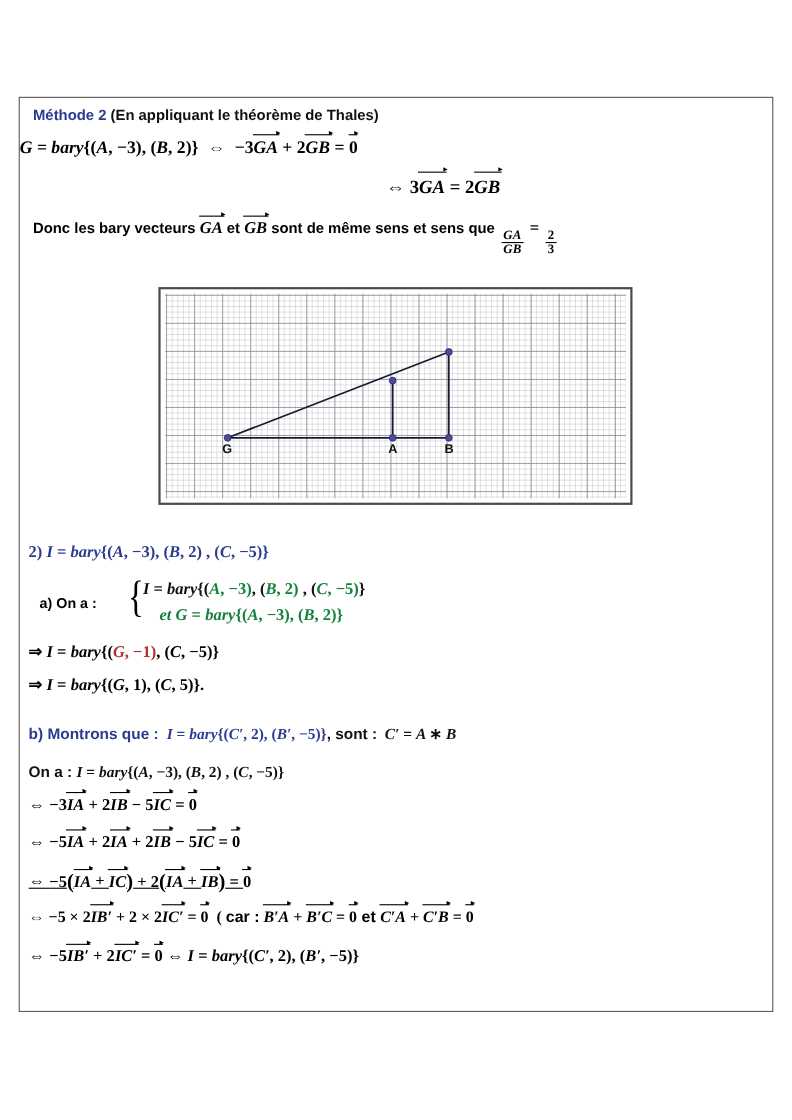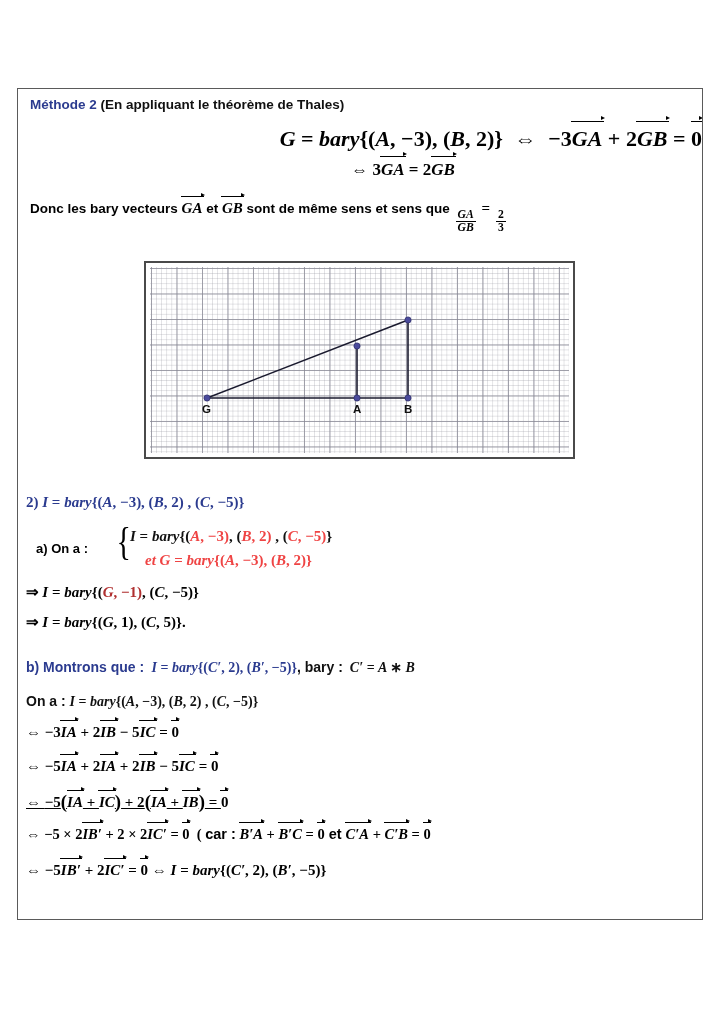--- a/index.html
+++ b/index.html
@@ -23,21 +23,21 @@
     height: 832px;
     border: 1.5px solid #5a5a5a;
     box-sizing: border-box;
     background: #ffffff;
     overflow: hidden;
   }
 
   
   .blue   { color: #2b3b8f; }
   .red    { color: #b03030; }
-  .maroon { color: #ef4444; }
+  .maroon { color: #15803d; }
   .black  { color: #111111; }
   .mi {                       
     font-family: "Liberation Serif", serif;
     font-style: italic;
     font-weight: bold;
   }
   .mr {                       
     font-family: "Liberation Serif", serif;
     font-weight: bold;
     font-style: normal;
@@ -97,21 +97,21 @@
     line-height: 0.82;
     vertical-align: middle;
     font-weight: normal;
     transform: scaleX(0.75);
   }
 
   
   .line { position: absolute; white-space: nowrap; }
 
   #heading      { left: 12px;  top: 8px;   font-size: 13.5px; font-weight: bold; }
-  #eq-bary-1    { left: 0;     top: 36px;  width: 100%; text-align: right; font-size: 22px; }
+  #eq-bary-1    { left: 0;     top: 36px;  width: 100%; text-align: left; font-size: 16px; }
   #eq-bary-2    { left: 0;     top: 70px;  width: 100%; text-align: center; font-size: 17px; padding-left: 86px; box-sizing: border-box; }
   #donc-line    { left: 12px;  top: 110px; font-size: 13.5px; font-weight: bold; }
 
   
   #figure-box {
     position: absolute;
     left: 126px;
     top: 172px;
     width: 431px;
     height: 198px;
@@ -229,21 +229,21 @@
 
   <div class="line" id="imp-1">
     <span class="op">⇒&nbsp;</span><span class="mi">I <span class="mr">=</span> bary<span class="mr">{(</span></span><span class="mi red">G<span class="mr">, −1)</span></span><span class="mi"><span class="mr">, (</span>C<span class="mr">, −5)}</span></span>
   </div>
   <div class="line" id="imp-2">
     <span class="op">⇒&nbsp;</span><span class="mi">I <span class="mr">=</span> bary<span class="mr">{(</span>G<span class="mr">, 1), (</span>C<span class="mr">, 5)}.</span></span>
   </div>
 
   <div class="line" id="b-title">
     <span class="sans blue">b) Montrons que :</span>
-    <span class="mi blue">&nbsp;I <span class="mr">=</span> bary<span class="mr">{(</span>C′<span class="mr">, 2), (</span>B′<span class="mr">, −5)}</span></span><span class="sans black">, bary :</span><span class="mi black">&nbsp; C′ <span class="mr">= </span>A <span class="mr">∗</span> B</span>
+    <span class="mi blue">&nbsp;I <span class="mr">=</span> bary<span class="mr">{(</span>C′<span class="mr">, 2), (</span>B′<span class="mr">, −5)}</span></span><span class="sans black">, sont :</span><span class="mi black">&nbsp; C′ <span class="mr">= </span>A <span class="mr">∗</span> B</span>
   </div>
 
   <div class="line" id="ona-2">
     <span class="sans black">On a :&nbsp;</span><span class="mi black">I <span class="mr">=</span> bary<span class="mr">{(</span>A<span class="mr">, −3), (</span>B<span class="mr">, 2) , (</span>C<span class="mr">, −5)}</span></span>
   </div>
 
   <div class="line" id="eqv-1">
     <span class="op">⇔&nbsp;</span><span class="mr">−3</span><span class="mi vec">IA</span><span class="mr"> + 2</span><span class="mi vec">IB</span><span class="mr"> − 5</span><span class="mi vec">IC</span><span class="mr"> = </span><span class="mr vec vecnarrow">0</span>
   </div>
 

